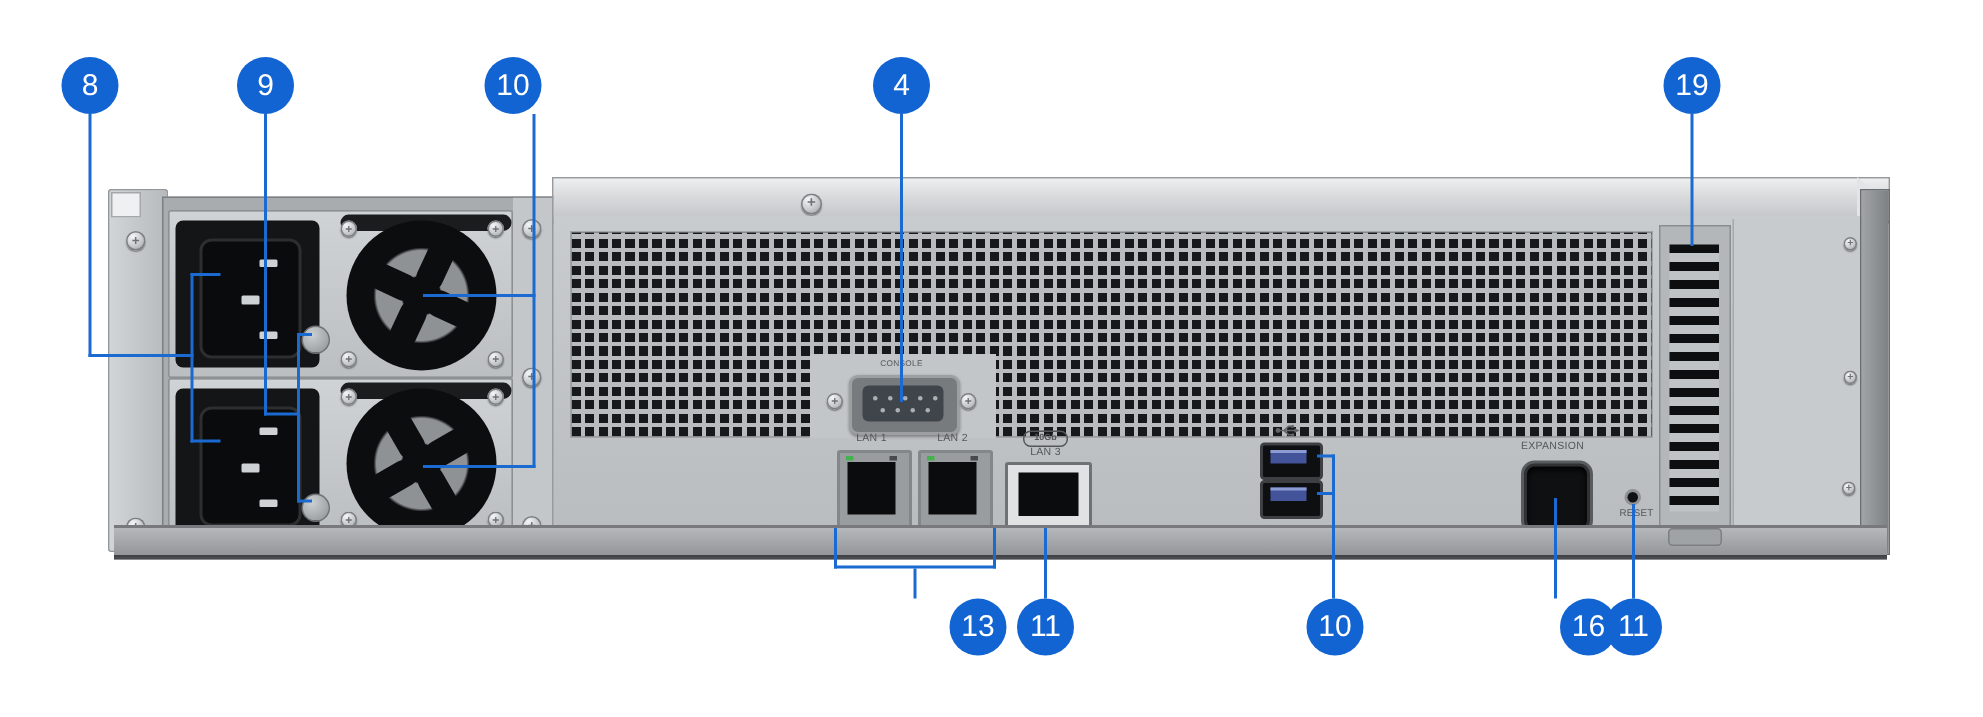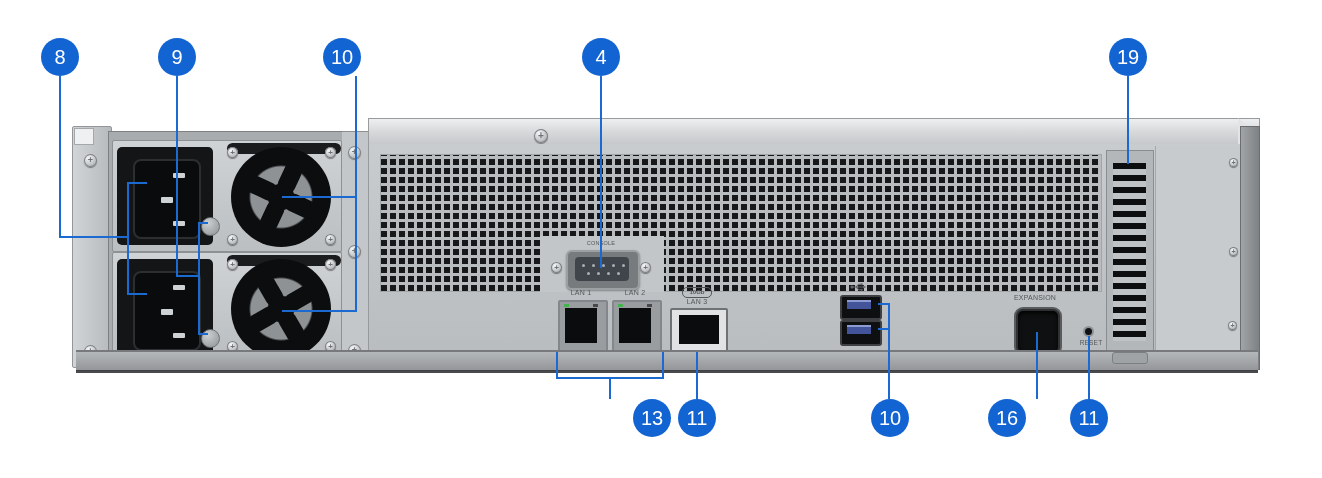--- a/index.html
+++ b/index.html
@@ -279,16 +279,16 @@
   <div class="ll" style="left:1088px;top:336px;width:2px;height:63px;"></div>
 
   <div class="callout" style="left:41px;top:38px;">8</div>
   <div class="callout" style="left:158px;top:38px;">9</div>
   <div class="callout" style="left:323px;top:38px;">10</div>
   <div class="callout" style="left:582px;top:38px;">4</div>
   <div class="callout" style="left:1109px;top:38px;">19</div>
   <div class="callout" style="left:591px;top:399px;margin-left:42px;">13</div>
   <div class="callout" style="left:678px;top:399px;">11</div>
   <div class="callout" style="left:871px;top:399px;">10</div>
-  <div class="callout" style="left:988px;top:399px;">16</div>
+  <div class="callout" style="left:1040px;top:399px;">16</div>
   <div class="callout" style="left:1070px;top:399px;">11</div>
 
 </div>
 
 </body></html>

